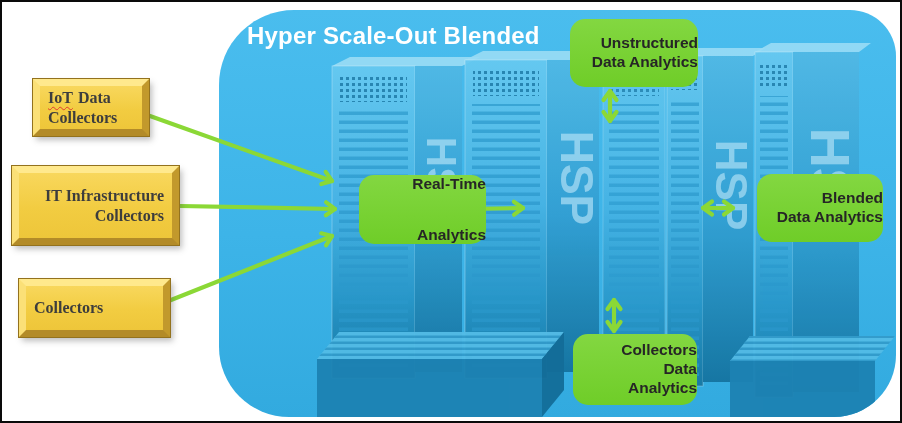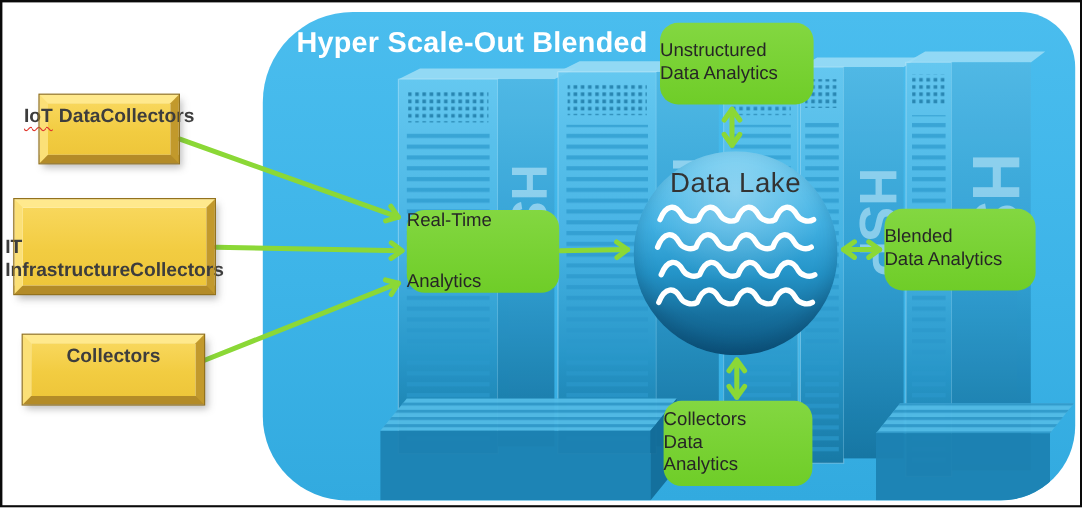--- a/index.html
+++ b/index.html
@@ -26,38 +26,39 @@
       linear-gradient(180deg,#60c6ef 0%,#41b1e3 36%,#2494c8 60%,#17719f 80%,#0d5a85 100%);
     box-shadow: inset 0 -8px 16px rgba(0,35,66,.28);
   }
   #data-lake-label{
     position:absolute;left:0;top:13px;width:100%;text-align:center;
     font-size:23px;color:#333;letter-spacing:.5px;
   }
   #waves{position:absolute;left:0;top:0;}
   
   .gbox{
-    position:absolute;display:flex;flex-direction:column;align-items:flex-start;justify-content:center;
+    position:absolute;display:flex;flex-direction:column;align-items:flex-end;justify-content:center;
     background:linear-gradient(180deg,#83d741 0%,#6fcd28 100%);
-    border-radius:15px;color:#262626;font-weight:normal;font-size:15.5px;line-height:1.22;
+    border-radius:15px;color:#262626;font-weight:bold;font-size:15.5px;line-height:1.22;
     text-align:center;
+    margin-left:20px;
   }
   #box-unstructured{left:548px;top:17px;width:128px;height:68px;}
   #box-realtime{left:337px;top:173px;width:127px;height:69px;gap:32px;}
   #box-blended{left:735px;top:172px;width:126px;height:68px;}
   #box-structured{left:551px;top:332px;width:124px;height:71px;}
   
   .ybox{
     position:absolute;box-sizing:border-box;
     background:linear-gradient(180deg,#f8d75c 0%,#f2cc41 55%,#eec63a 100%);
     border:7px solid;border-color:#ffe98d #c2992c #b38b28 #fbe077;
     outline:1px solid #93721e;
     box-shadow:3px 4px 6px rgba(70,70,70,.35);
-    display:flex;flex-direction:row;justify-content:center;
-    padding:2px 8px;color:#3d3d3d;font-weight:bold;font-size:16px;line-height:1.22;
+    display:flex;flex-direction:column;justify-content:center;
+    padding:2px 8px;color:#3d3d3d;font-weight:bold;font-size:16px;line-height:1.22;font-family:Liberation Serif, serif;
   }
   #ybox-iot{left:31px;top:77px;width:116px;height:57px;}
   #ybox-it{left:10px;top:164px;width:167px;height:79px;align-items:flex-end;}
   #ybox-business{left:17px;top:277px;width:151px;height:58px;}
   .squiggle{text-decoration:underline wavy #e03a2f 1px;text-underline-offset:3px;}
   .yline span + span{margin-left:5px;}
   
   #arrows{position:absolute;left:0;top:0;pointer-events:none;}
 </style>
 </head>
@@ -141,34 +142,20 @@
       <g opacity="0.95">
         <polygon points="511,351 531,326 676,326 656,351" fill="#54bce6"></polygon>
         <polygon points="511,351 531,326 676,326 656,351" fill="url(#slats)"></polygon>
         <rect x="511" y="351" width="145" height="56" fill="#1d82b3"></rect>
       </g>
     </svg>
 
     <div id="platform-title">Hyper Scale-Out Blended</div>
   </div>
 
-  <div id="data-lake">
-    <div id="data-lake-label">Data Lake</div>
-    <svg id="waves" width="170" height="170" viewBox="0 0 170 170">
-      <defs>
-        <path id="wavepath" d="m0,0 c5,-13 13,-13 18,-4 c2,4 9,7 14,4 c5,-13 13,-13 18,-4 c2,4 9,7 14,4 c5,-13 13,-13 18,-4 c2,4 9,7 14,4 c5,-13 13,-13 18,-4 c2,4 9,7 14,4"></path>
-      </defs>
-      <g stroke="#ffffff" stroke-width="4.5" fill="none" stroke-linecap="round" stroke-linejoin="round">
-        <use href="#wavepath" x="22" y="57"></use>
-        <use href="#wavepath" x="20" y="80"></use>
-        <use href="#wavepath" x="23" y="103"></use>
-        <use href="#wavepath" x="21" y="126"></use>
-      </g>
-    </svg>
-  </div>
 
   <svg id="arrows" width="902" height="423" viewBox="0 0 902 423">
     <defs>
       <marker id="ah" markerUnits="userSpaceOnUse" markerWidth="26" markerHeight="26" refX="0" refY="0" orient="auto-start-reverse" overflow="visible">
         <path d="M-9,-6.5 L0,0 L-9,6.5" fill="none" stroke="#8bd836" stroke-width="4.2" stroke-linecap="round" stroke-linejoin="round"></path>
       </marker>
     </defs>
     <g stroke="#8bd836" stroke-width="4.2" stroke-linecap="round" fill="none">
       <line x1="148" y1="114" x2="330" y2="179" marker-end="url(#ah)"></line>
       <line x1="178" y1="204" x2="333" y2="207" marker-end="url(#ah)"></line>

